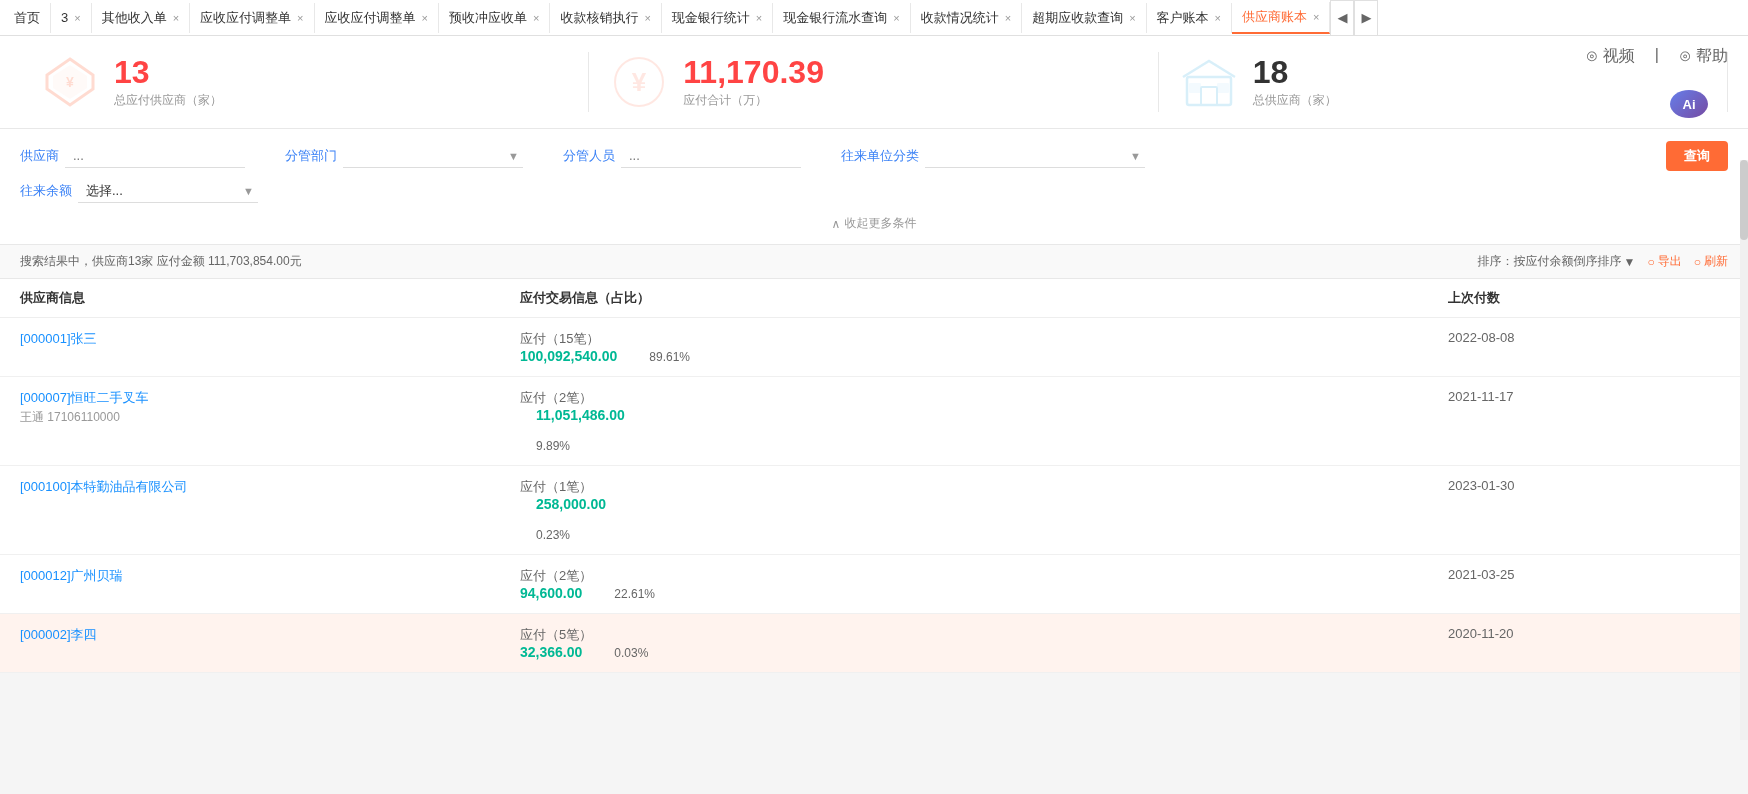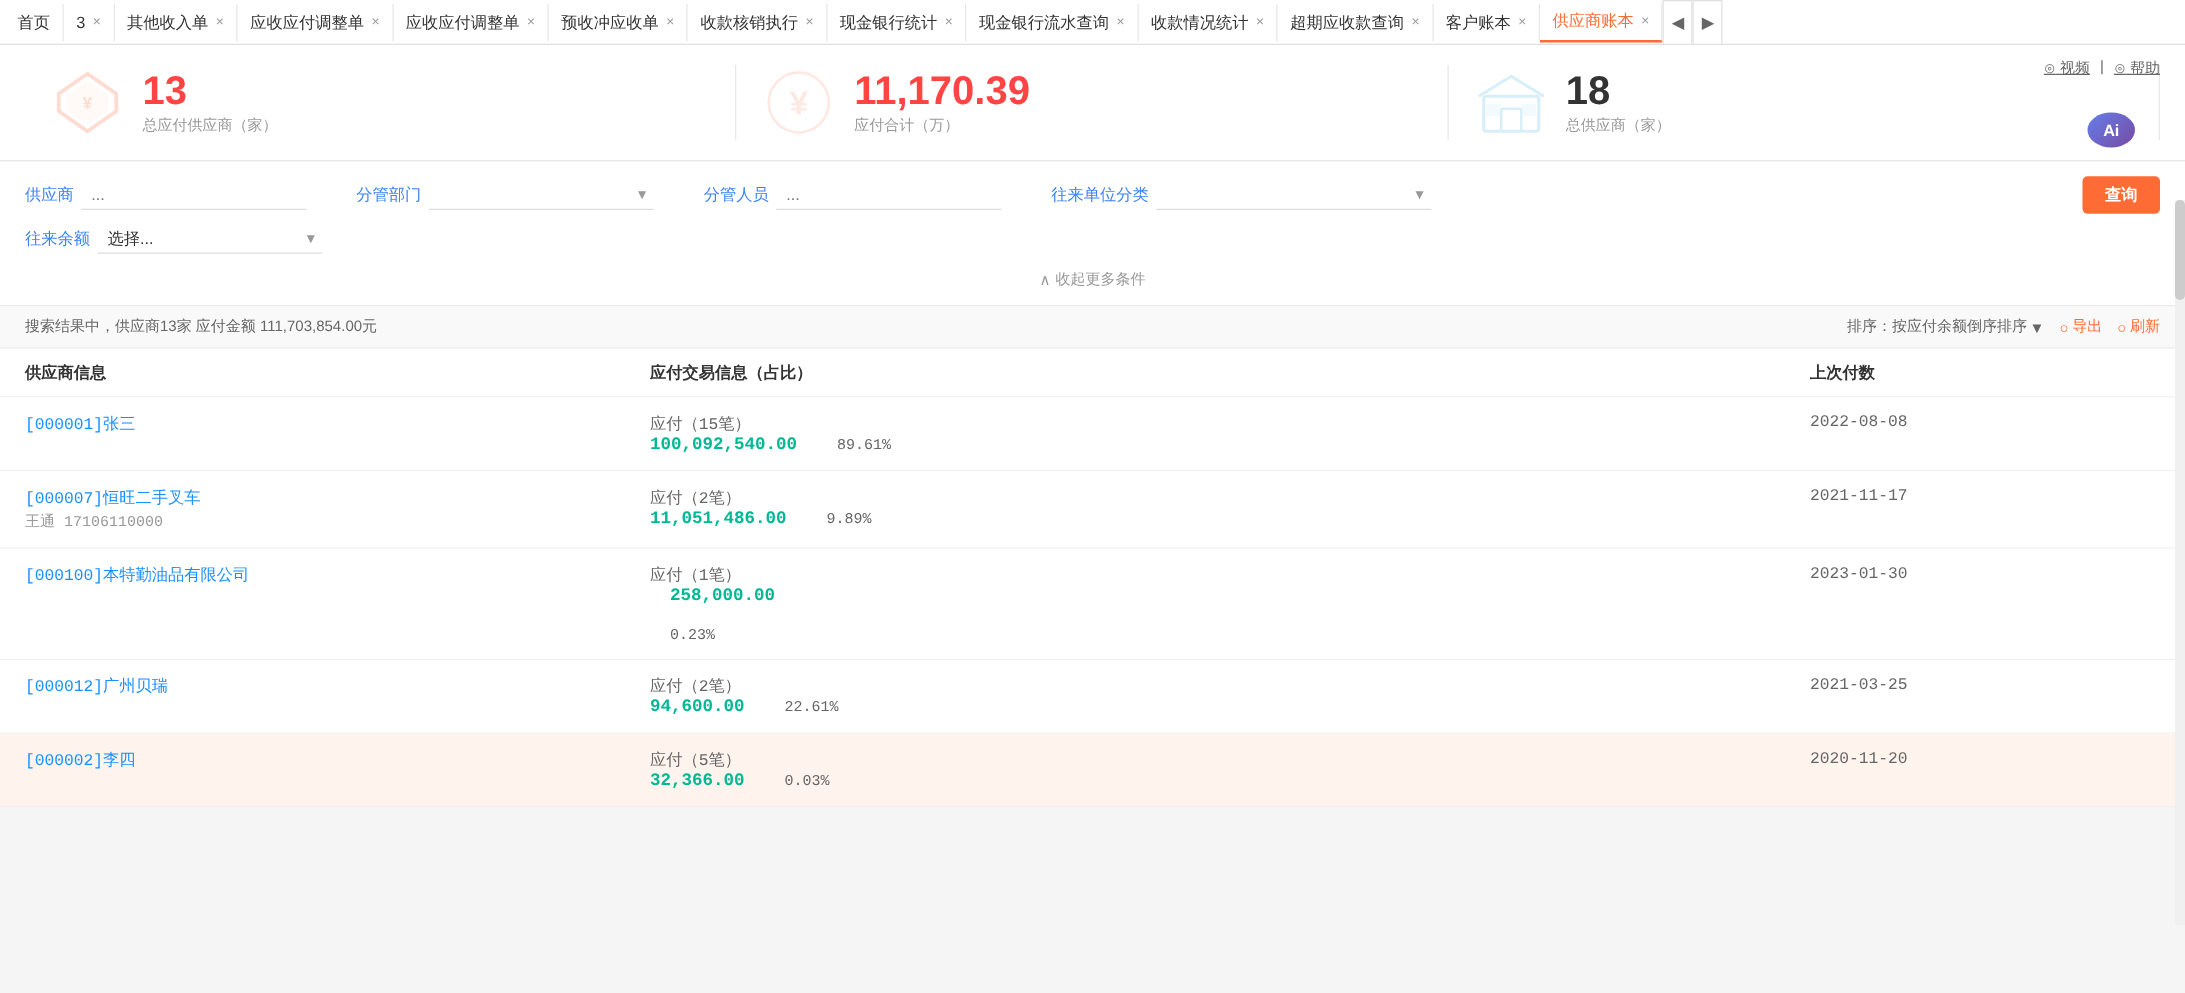--- a/index.html
+++ b/index.html
@@ -56,25 +56,24 @@
       align-items: center;
       justify-content: center;
       opacity: 0.3;
     }
     .stat-text .big-num { font-size: 32px; font-weight: bold; color: #ff4444; line-height: 1; }
     .stat-text .label { font-size: 12px; color: #999; margin-top: 4px; }
     .top-right-links {
       position: absolute;
       right: 20px;
       top: 10px;
-      font-size: 12px;
+      font-size: 16px;
       color: #666;
       display: flex;
-      gap: 8px;
-      text-decoration: underline;
+      gap: 20px;
     }
     .top-right-links span { cursor: pointer; }
 
     
     .filter-area {
       background: #fff;
       padding: 12px 20px 8px;
       border-bottom: 1px solid #e8e8e8;
     }
     .filter-row {
@@ -190,21 +189,20 @@
       font-size: 13px;
       background: #fff;
     }
     .table-row {
       display: grid;
       grid-template-columns: 500px 1fr 200px 80px;
       padding: 12px 20px;
       border-bottom: 1px solid #f0f0f0;
       align-items: start;
       background: #fff;
-      font-family: Liberation Mono, monospace;
     }
     .table-row.highlighted { background: #fff3ee; }
     .supplier-link { color: #1890ff; cursor: pointer; text-decoration: none; font-size: 13px; }
     .supplier-sub { color: #999; font-size: 12px; margin-top: 2px; }
     .payable-label { color: #666; font-size: 13px; }
     .payable-amount { color: #00b894; font-size: 14px; font-weight: bold; cursor: pointer; }
     .percent { color: #666; font-size: 12px; margin-left: 16px; }
     .last-pay-date { color: #666; font-size: 13px; }
 
     .scrollbar-track {
@@ -439,21 +437,21 @@
     <div></div>
   </div>
 
   <div class="table-row">
     <div>
       <a class="supplier-link">[000007]恒旺二手叉车</a>
       <div class="supplier-sub">王通  17106110000</div>
     </div>
     <div>
       <div class="payable-label">应付（2笔）</div>
-      <div style="display:flex; align-items:baseline; gap:16px;">
+      <div style="display:flex; align-items:baseline; gap:16px;flex-direction:column;">
         <span class="payable-amount">11,051,486.00</span>
         <span class="percent">9.89%</span>
       </div>
     </div>
     <div class="last-pay-date">2021-11-17</div>
     <div></div>
   </div>
 
   <div class="table-row">
     <div>

